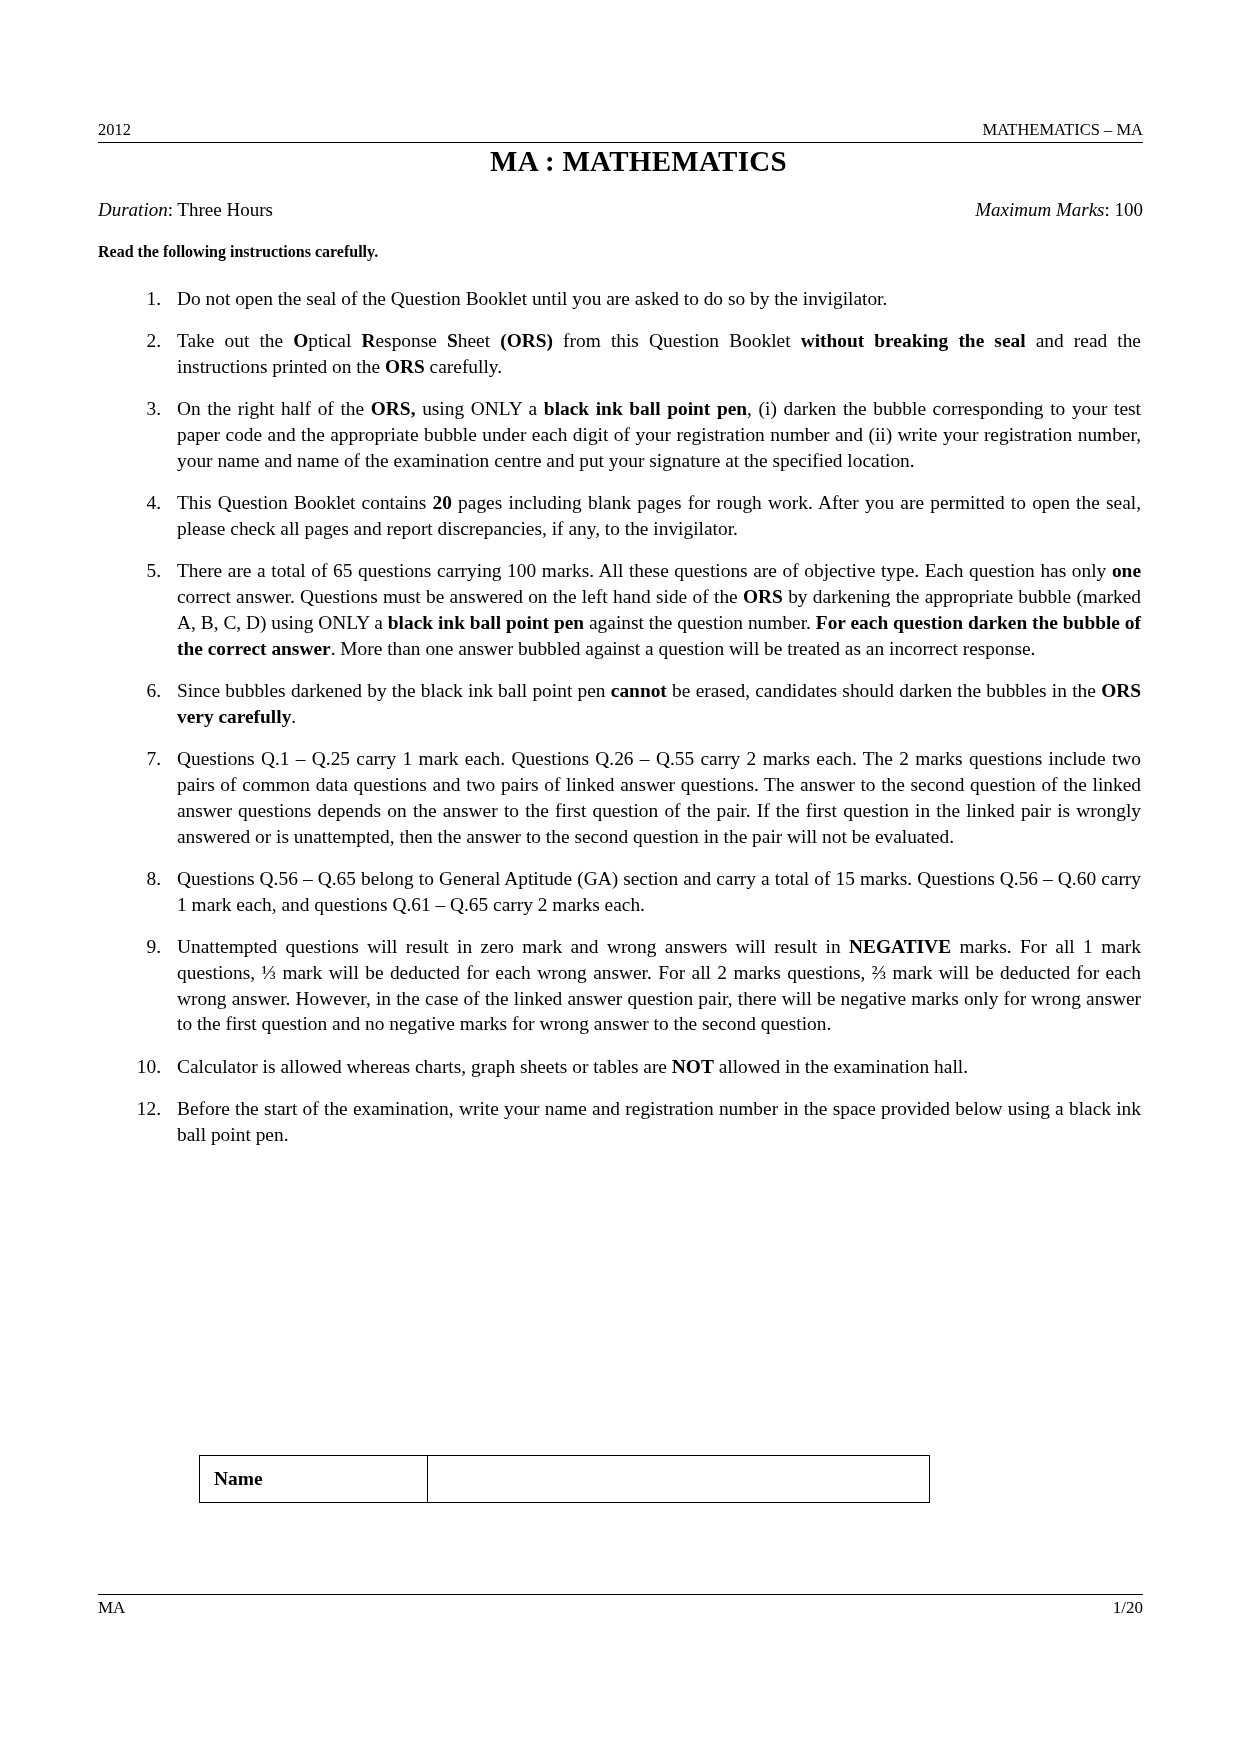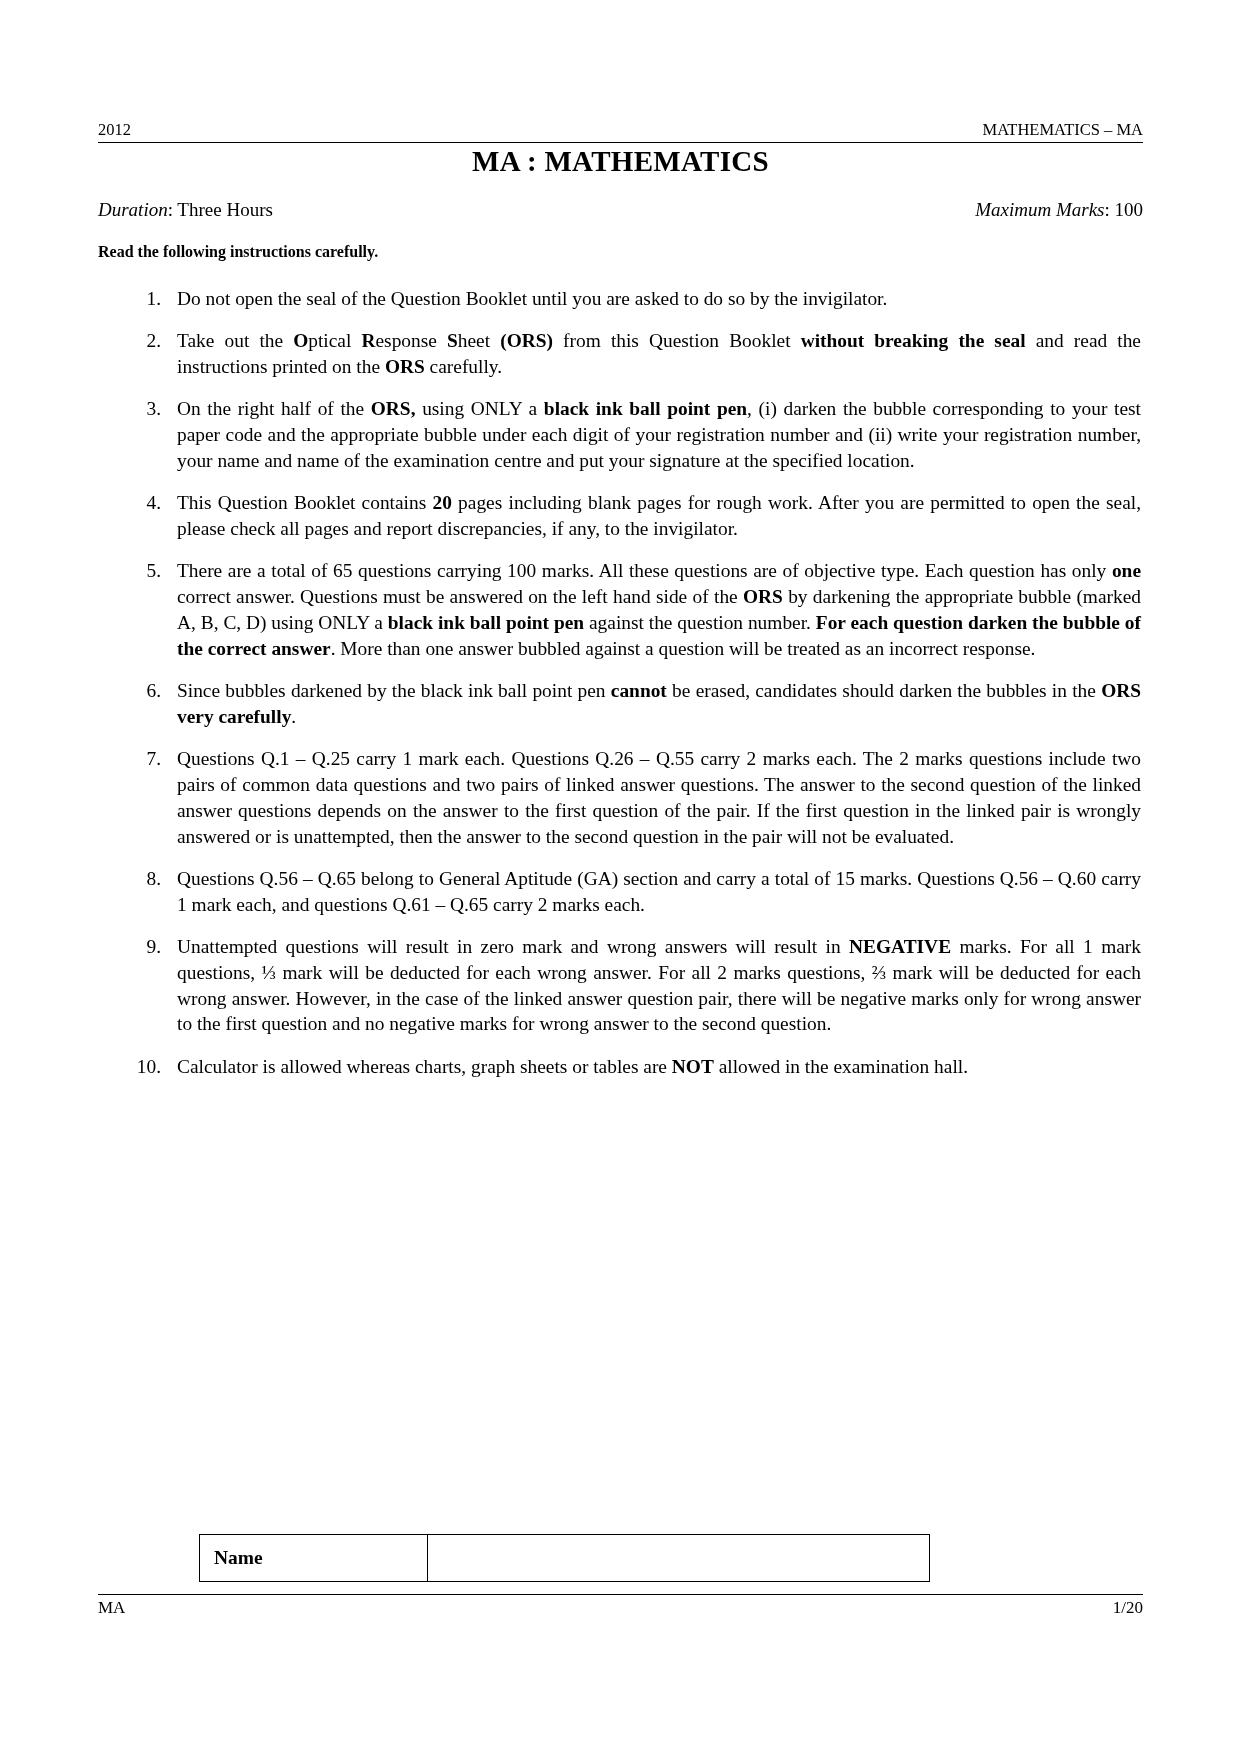--- a/index.html
+++ b/index.html
@@ -36,21 +36,21 @@
     line-height: 1;
     padding-bottom: 3px;
     border-bottom: 1.4px solid #000;
     box-sizing: border-box;
   }
 
   
   .doc-title {
     position: absolute;
     top: 144px;
-    left: 0;
+    left: 18px;
     width: 1045px;
     text-align: center;
     font-size: 29px;
     font-weight: bold;
     line-height: 1.2;
     letter-spacing: .3px;
   }
 
   
   .metaline {
@@ -101,21 +101,21 @@
     flex: 1 1 auto;
     text-align: justify;
     text-justify: inter-word;
     hyphens: none;
   }
   .instr-text b { font-weight: bold; }
 
   
   .formtable {
     position: absolute;
-    top: 1534px;
+    top: 1455px;
     left: 101px;
     border-collapse: collapse;
   }
   .formtable td {
     border: 1.6px solid #000;
     height: 46px;
     padding: 0 0 0 14px;
     font-size: 19.5px;
     vertical-align: middle;
   }
@@ -200,20 +200,24 @@
         <div class="instr-num">8.</div>
         <div class="instr-text">Questions Q.56 – Q.65 belong to General Aptitude (GA) section and carry a total of 15 marks. Questions Q.56 – Q.60 carry 1 mark each, and questions Q.61 – Q.65 carry 2 marks each.</div>
       </div>
       <div class="instr-item">
         <div class="instr-num">9.</div>
         <div class="instr-text">Unattempted questions will result in zero mark and wrong answers will result in <b>NEGATIVE</b> marks. For all 1 mark questions, ⅓ mark will be deducted for each wrong answer. For all 2 marks questions, ⅔ mark will be deducted for each wrong answer.  However, in the case of the linked answer question pair, there will be negative marks only for wrong answer to the first question and no negative marks for wrong answer to the second question.</div>
       </div>
       <div class="instr-item">
         <div class="instr-num">10.</div>
         <div class="instr-text">Calculator is allowed whereas charts, graph sheets or tables are <b>NOT</b> allowed in the examination hall.</div>
+      </div>
+      <div class="instr-item">
+        <div class="instr-num">12.</div>
+        <div class="instr-text">Before the start of the examination, write your name and registration number in the space provided below using a black ink ball point pen.</div>
       </div>
     </div>
 
   <table class="formtable">
     <tbody>
       <tr>
         <td class="lbl-cell">Name</td>
         <td class="wide-blank" colspan="8"></td>
       </tr>
     </tbody>

